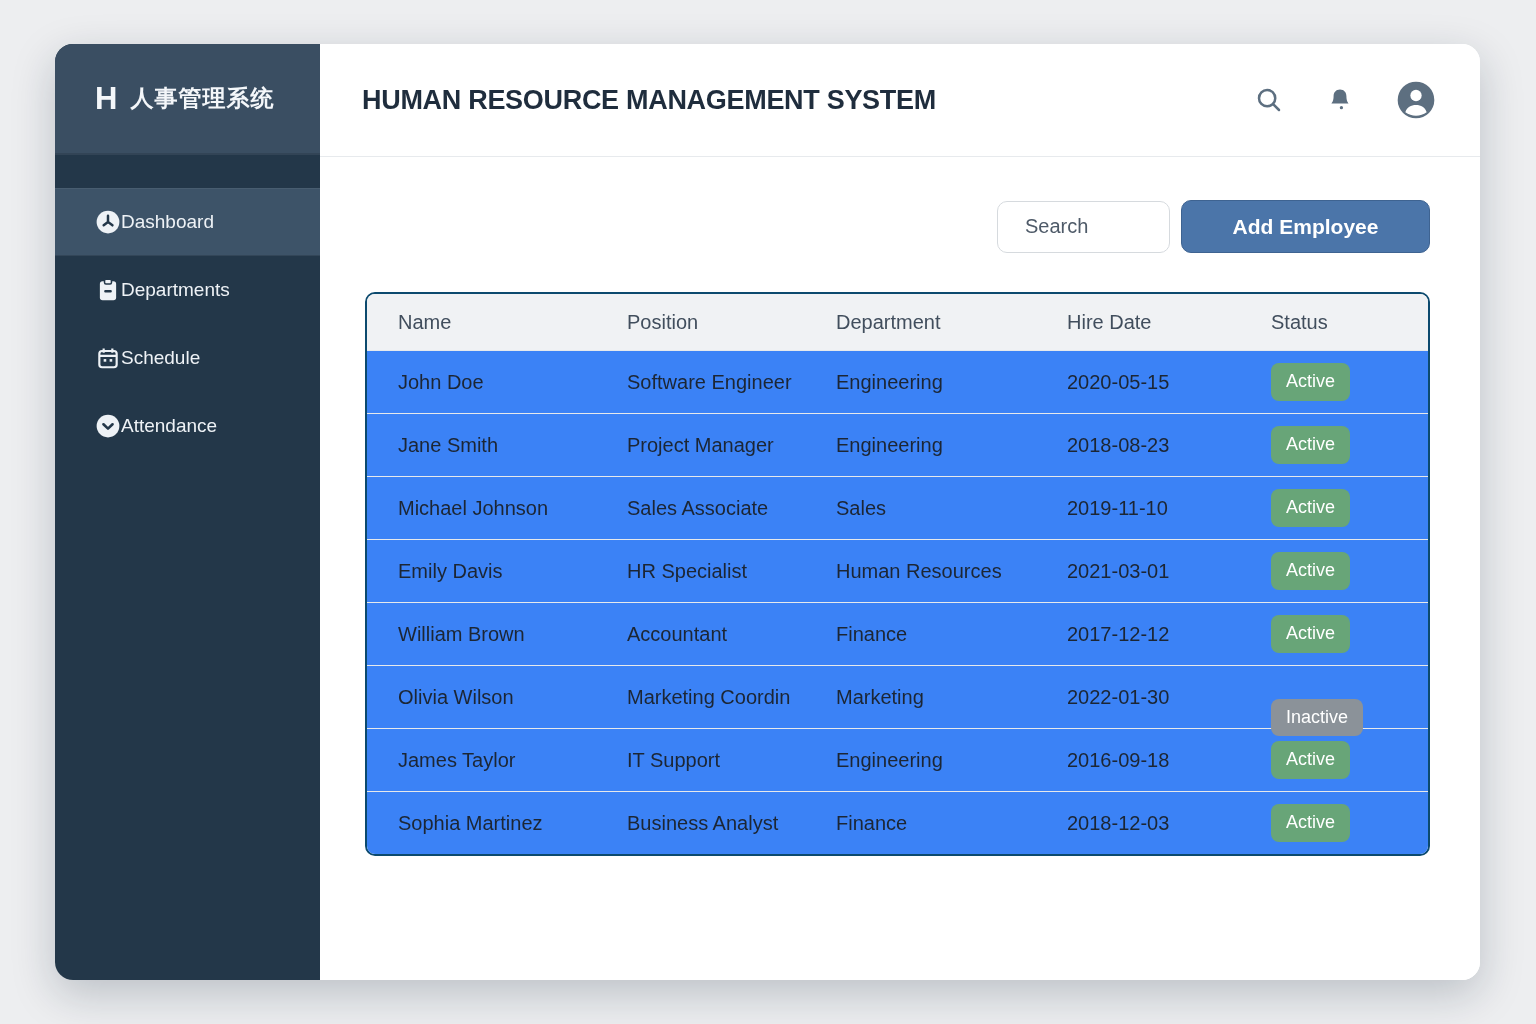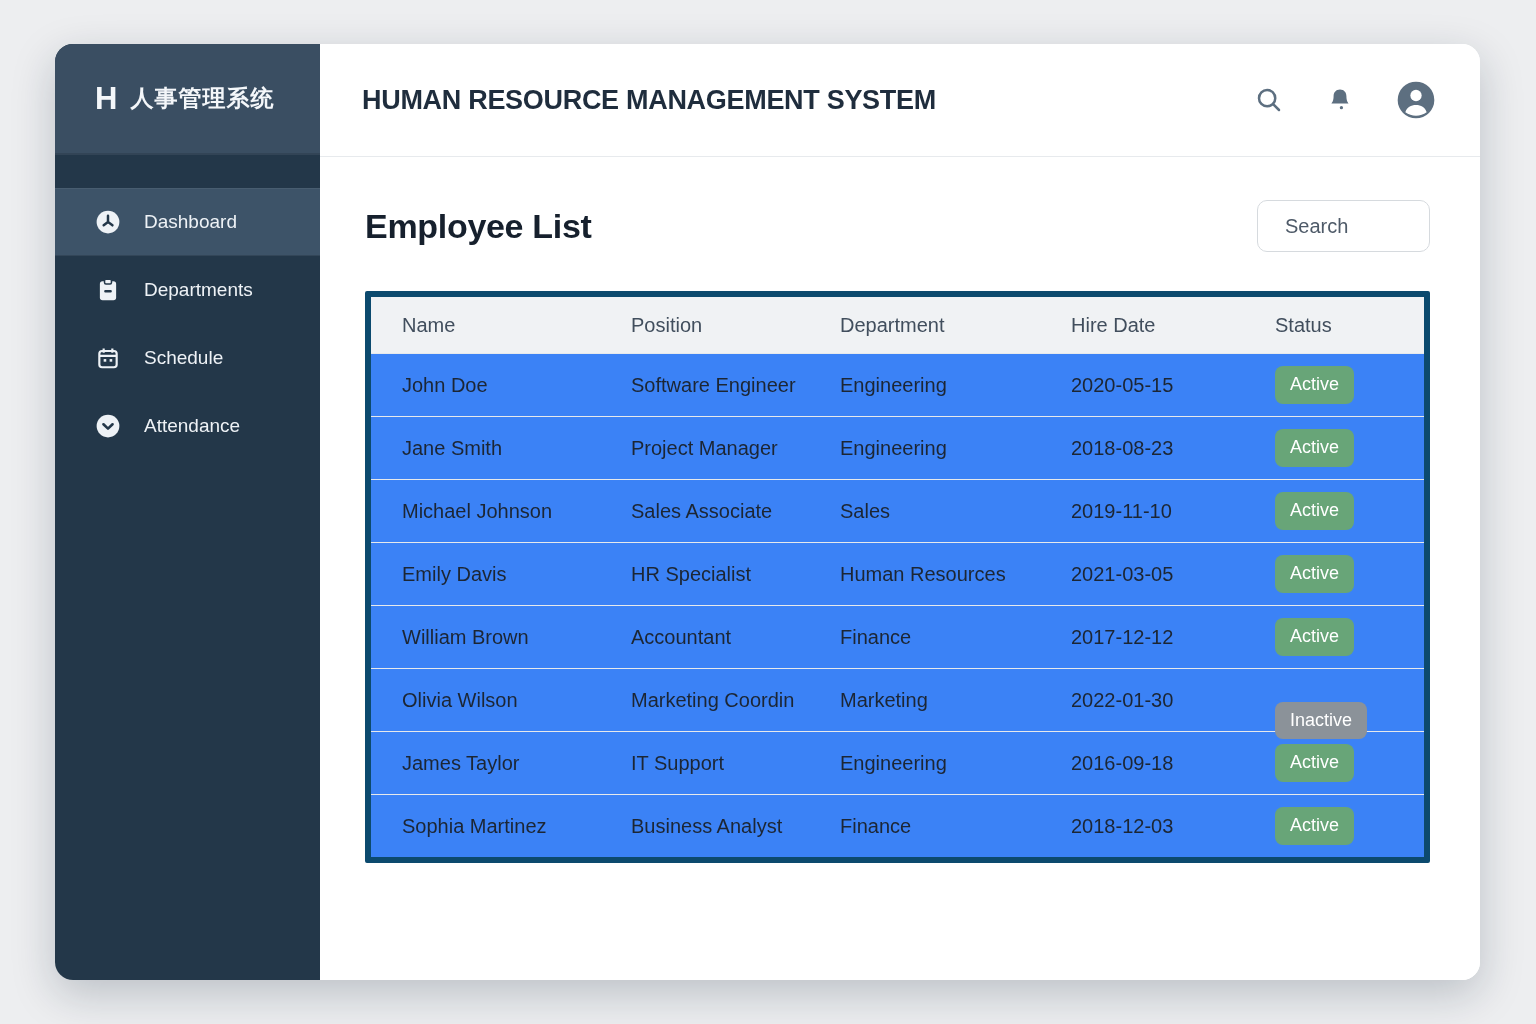--- a/index.html
+++ b/index.html
@@ -33,21 +33,21 @@
     display: flex; align-items: center;
     padding-left: 40px; gap: 13px;
     border-bottom: 2px solid rgba(0,0,0,0.12);
   }
   .logo-letter { font-size: 31px; font-weight: bold; color: #f4f7fa; }
   .logo-text { font-size: 23px; font-weight: bold; color: #f4f7fa; letter-spacing: 1px; }
 
   .nav { margin-top: 33px; }
   .nav-item {
     height: 68px;
-    display: flex; align-items: center; gap: 23px;
+    display: flex; align-items: center; gap: 0;
     padding-left: 40px;
     font-size: 19px; color: #eef2f6;
     cursor: pointer;
   }
   .nav-item.active {
     background: var(--sidebar-active-bg, #3d5368);
     box-shadow: inset 0 1px 0 rgba(255,255,255,0.06), inset 0 -1px 0 rgba(0,0,0,0.15);
   }
   .nav-icon { width: 26px; height: 26px; display: inline-flex; }
   .nav-icon svg { width: 26px; height: 26px; }
@@ -93,21 +93,21 @@
     border: 1.5px solid var(--accent-border, #3e6391);
     border-radius: 10px;
     color: #ffffff; font-size: 21px; font-weight: bold;
     font-family: "Liberation Sans", "DejaVu Sans", sans-serif;
     cursor: pointer;
   }
 
   
   .table {
     margin-top: 39px;
-    border: 6px solid #0c4a6e; border-radius: 2px;
+    border: 2px solid #0c4a6e; border-radius: 10px;
     overflow: hidden;
     background: #ffffff;
   }
   .trow {
     display: grid;
     grid-template-columns: 229px 209px 231px 204px 1fr;
     align-items: center;
     padding-left: 31px;
   }
   .thead {
@@ -217,23 +217,23 @@
                 <circle cx="12" cy="9.3" r="3.4" fill="#ffffff"></circle>
                 <path d="M5.6 19.4c.9-3 3.4-4.4 6.4-4.4s5.5 1.4 6.4 4.4a11 11 0 01-12.8 0z" fill="#ffffff"></path>
               </svg>
           </span>
         </div>
       </header>
 
       <section class="content">
 
         <div class="toolbar">
-          <h2 class="page-title">Employee List</h2>
           <div class="toolbar-actions">
             <input class="search-input" type="text" placeholder="Search" style="">
+            <button class="add-btn">Add Employee</button>
           </div>
         </div>
 
         <div class="table">
           <div class="trow thead">
             <div class="cell">Name</div>
             <div class="cell">Position</div>
             <div class="cell">Department</div>
             <div class="cell">Hire Date</div>
             <div class="cell">Status</div>
@@ -260,21 +260,21 @@
             <div class="cell">Sales Associate</div>
             <div class="cell">Sales</div>
             <div class="cell">2019-11-10</div>
             <div class="cell"><span class="badge active">Active</span></div>
           </div>
 
           <div class="trow tbody-row">
             <div class="cell">Emily Davis</div>
             <div class="cell">HR Specialist</div>
             <div class="cell">Human Resources</div>
-            <div class="cell">2021-03-05</div>
+            <div class="cell">2021-03-01</div>
             <div class="cell"><span class="badge active">Active</span></div>
           </div>
 
           <div class="trow tbody-row">
             <div class="cell">William Brown</div>
             <div class="cell">Accountant</div>
             <div class="cell">Finance</div>
             <div class="cell">2017-12-12</div>
             <div class="cell"><span class="badge active">Active</span></div>
           </div>

